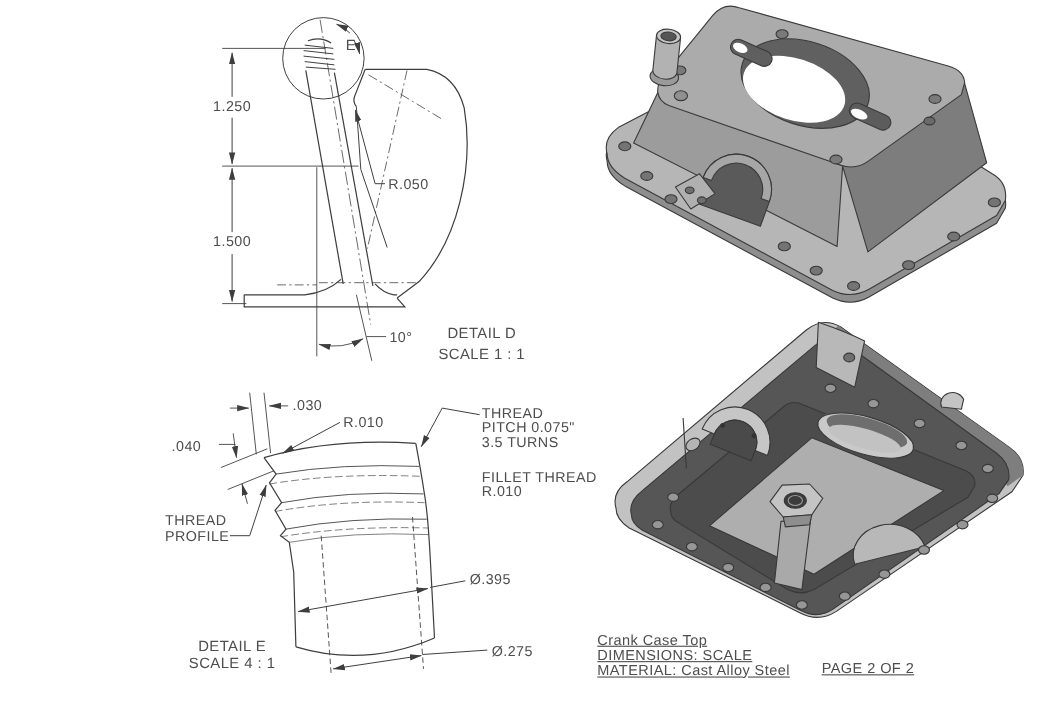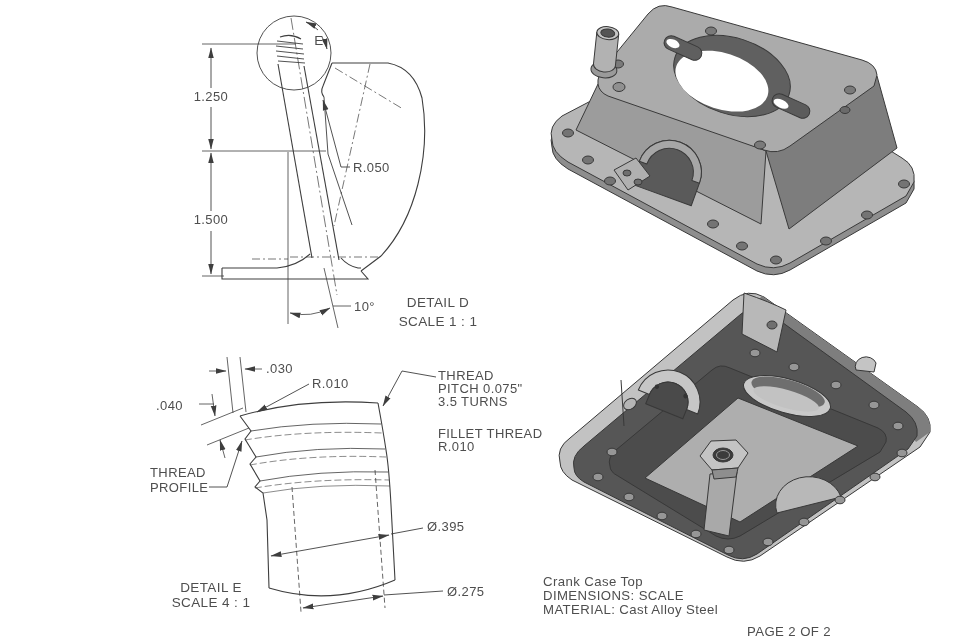--- a/index.html
+++ b/index.html
@@ -6,21 +6,21 @@
     --line:#3e3e3e; --text:#4e4e4e;
     --metal-light:#c4c4c4; --metal-mid:#a6a6a6; --metal-dark:#7d7d7d; --flange-dark:#565656;
   }
   html,body{margin:0;padding:0;}
   #canvas{position:relative;width:953px;height:640px;background:#ffffff;overflow:hidden;
           font-family:"Liberation Sans",sans-serif;}
   .view{position:absolute;}
   svg text{font-family:"Liberation Sans",sans-serif;fill:var(--text);letter-spacing:.4px;}
   .t13{font-size:13px;}
   .t14{font-size:13.5px;}
-  .titleblock{position:absolute;color:var(--text);font-size:13.2px;line-height:13.8px;letter-spacing:.4px;}
+  .titleblock{position:absolute;color:var(--text);font-size:13.2px;line-height:13.8px;letter-spacing:.4px;text-decoration:underline;}
 </style>
 </head>
 <body>
 
 <div id="canvas">
 
   <svg class="view" style="left:140px;top:5px;width:360px;height:330px" viewBox="140 5 360 330">
     <defs>
       <marker id="dm" viewBox="0 0 10 6" markerWidth="11" markerHeight="7" refX="9.5" refY="3" orient="auto-start-reverse" markerUnits="userSpaceOnUse">
         <path d="M10,3 L0,0.4 L0,5.6 Z" fill="#3e3e3e"></path>
@@ -287,15 +287,15 @@
       <ellipse cx="772" cy="325" rx="5" ry="4" fill="#6f6f6f"></ellipse>
       <path fill="#c4c4c4" d="M856,370 A10,9 0 0 1 876,363 L874,372 Z"></path>
     </g>
   </svg>
 
   <div class="titleblock" style="left:543px;top:575px">
     <div>Crank Case Top</div>
     <div>DIMENSIONS: SCALE</div>
     <div>MATERIAL: Cast Alloy Steel</div>
   </div>
-  <div class="titleblock" style="left:747px;top:625px">PAGE 2 OF 2</div>
+  <div class="titleblock" style="left:747px;top:601px">PAGE 2 OF 2</div>
 
 </div>
 
 </body></html>

